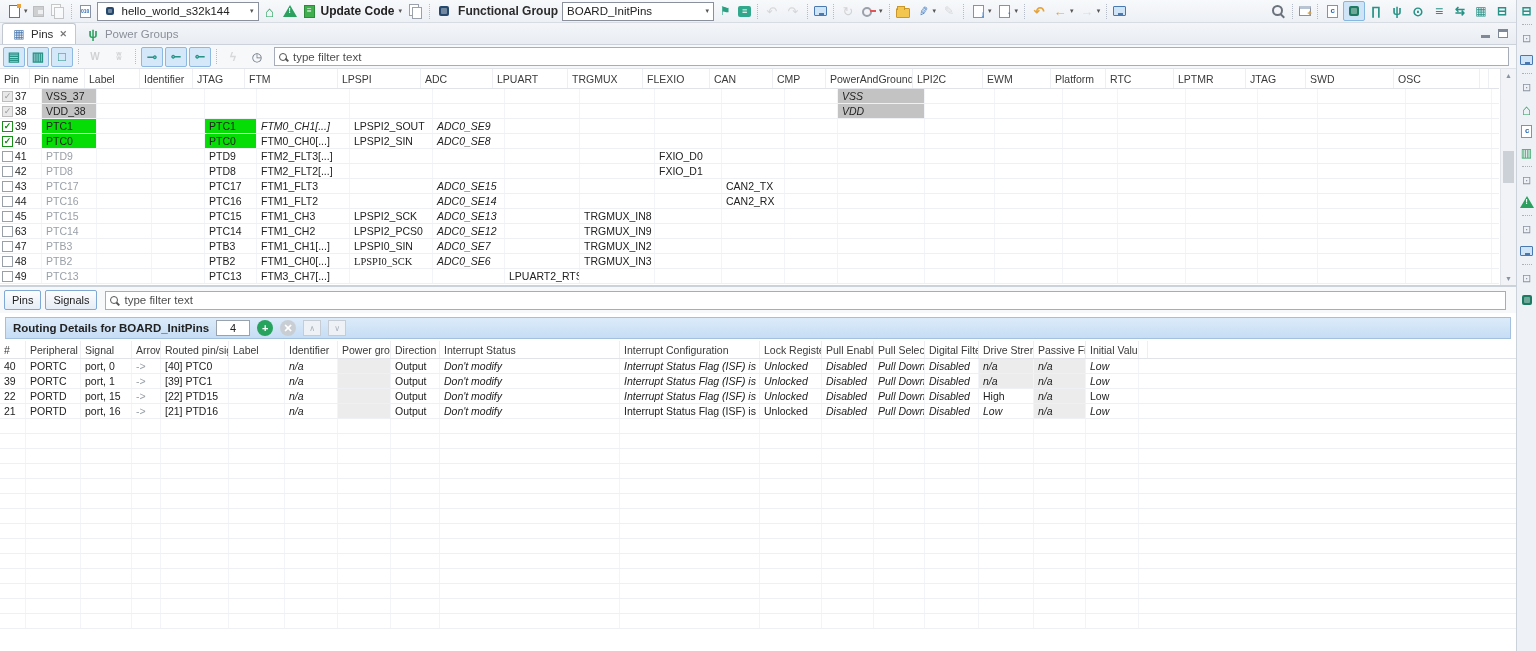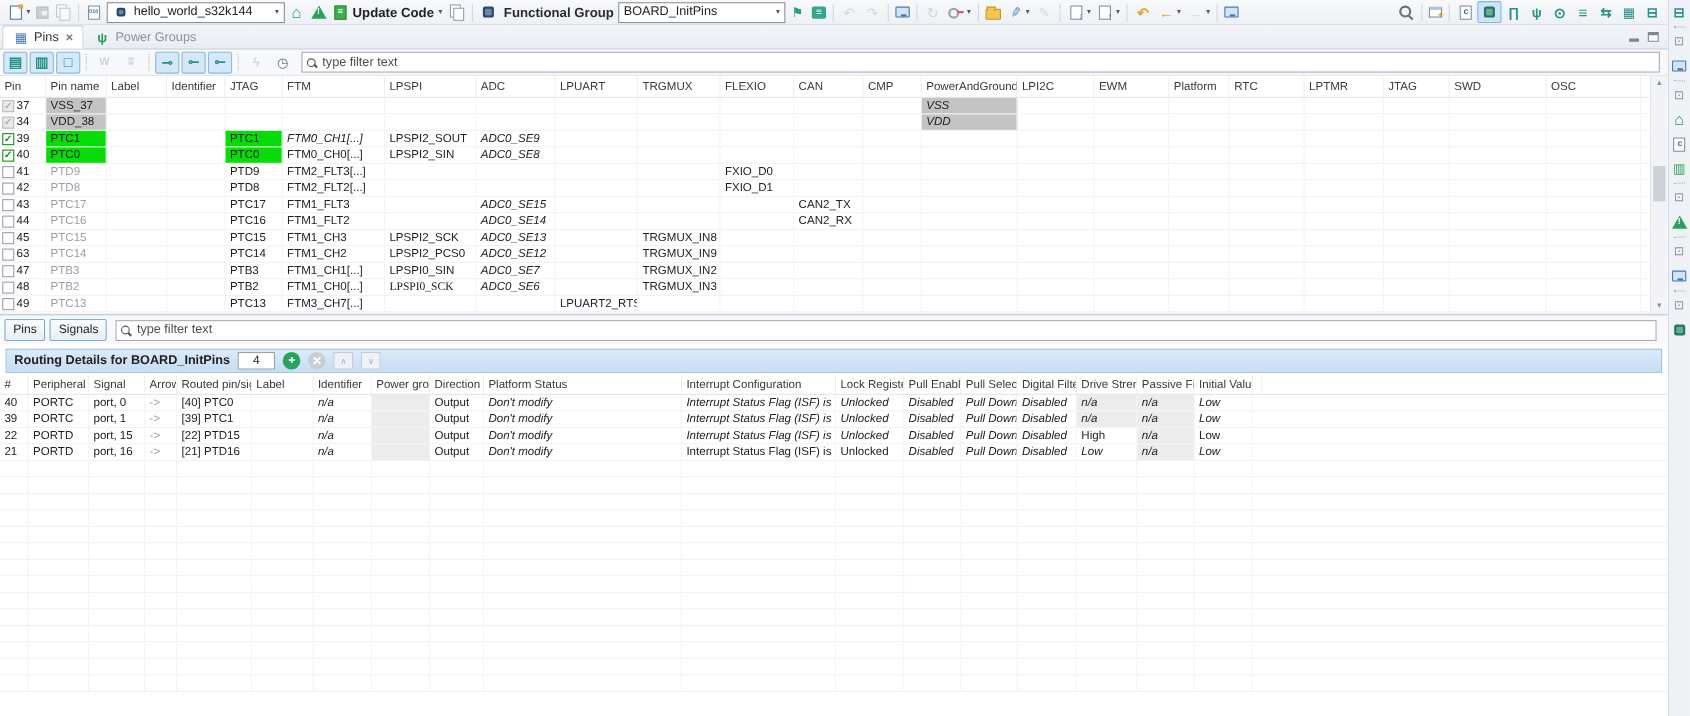--- a/index.html
+++ b/index.html
@@ -371,21 +371,21 @@
           <span class="ic g-timer"></span>
         </span>
         <div class="filterwrap">
           <span class="mag"></span>
           <input placeholder="type filter text" style="">
         </div>
       </div>
     <div class="pins-body">
       <div id="pins-grid">
           <div class="grid-h">
-            <div class="hc" style="width: 42px;">Pin</div>
+            <div class="hc" style="width: 30px;">Pin</div>
             <div class="hc" style="width: 55px;">Pin name</div>
             <div class="hc" style="width: 55px;">Label</div>
             <div class="hc" style="width: 53px;">Identifier</div>
             <div class="hc" style="width: 52px;">JTAG</div>
             <div class="hc" style="width: 93px;">FTM</div>
             <div class="hc" style="width: 83px;">LPSPI</div>
             <div class="hc" style="width: 72px;">ADC</div>
             <div class="hc" style="width: 75px;">LPUART</div>
             <div class="hc" style="width: 75px;">TRGMUX</div>
             <div class="hc" style="width: 67px;">FLEXIO</div>
@@ -426,21 +426,21 @@
             <div class="tc" style="width: 68px;"></div>
             <div class="tc" style="width: 72px;"></div>
             <div class="tc" style="width: 60px;"></div>
             <div class="tc" style="width: 88px;"></div>
             <div class="tc" style="width: 86px;"></div>
             <div class="tc fill"></div>
           </div>
           <div class="trow">
             <div class="tc pincell" style="width: 42px;">
               <span class="cb cb-dis">✓</span>
-              <span>34</span>
+              <span>38</span>
             </div>
             <div class="tc gdark" style="width: 55px;">VDD_38</div>
             <div class="tc" style="width: 55px;"></div>
             <div class="tc" style="width: 53px;"></div>
             <div class="tc" style="width: 52px;"></div>
             <div class="tc" style="width: 93px;"></div>
             <div class="tc" style="width: 83px;"></div>
             <div class="tc" style="width: 72px;"></div>
             <div class="tc" style="width: 75px;"></div>
             <div class="tc" style="width: 75px;"></div>
@@ -796,21 +796,21 @@
         <div class="grid-h" style="height: 18px;">
           <div class="hc" style="width: 26px; padding-top: 3px;">#</div>
           <div class="hc" style="width: 55px; padding-top: 3px;">Peripheral</div>
           <div class="hc" style="width: 51px; padding-top: 3px;">Signal</div>
           <div class="hc" style="width: 29px; padding-top: 3px;">Arrow</div>
           <div class="hc" style="width: 68px; padding-top: 3px;">Routed pin/signal</div>
           <div class="hc" style="width: 56px; padding-top: 3px;">Label</div>
           <div class="hc" style="width: 53px; padding-top: 3px;">Identifier</div>
           <div class="hc" style="width: 53px; padding-top: 3px;">Power group</div>
           <div class="hc" style="width: 49px; padding-top: 3px;">Direction</div>
-          <div class="hc" style="width: 180px; padding-top: 3px;">Platform Status</div>
+          <div class="hc" style="width: 180px; padding-top: 3px;">Interrupt Status</div>
           <div class="hc" style="width: 140px; padding-top: 3px;">Interrupt Configuration</div>
           <div class="hc" style="width: 62px; padding-top: 3px;">Lock Register</div>
           <div class="hc" style="width: 52px; padding-top: 3px;">Pull Enable</div>
           <div class="hc" style="width: 51px; padding-top: 3px;">Pull Select</div>
           <div class="hc" style="width: 54px; padding-top: 3px;">Digital Filter</div>
           <div class="hc" style="width: 55px; padding-top: 3px;">Drive Strength</div>
           <div class="hc" style="width: 52px; padding-top: 3px;">Passive Filter</div>
           <div class="hc" style="width: 53px; padding-top: 3px;">Initial Value</div>
           <div class="hc fill"></div>
         </div>

